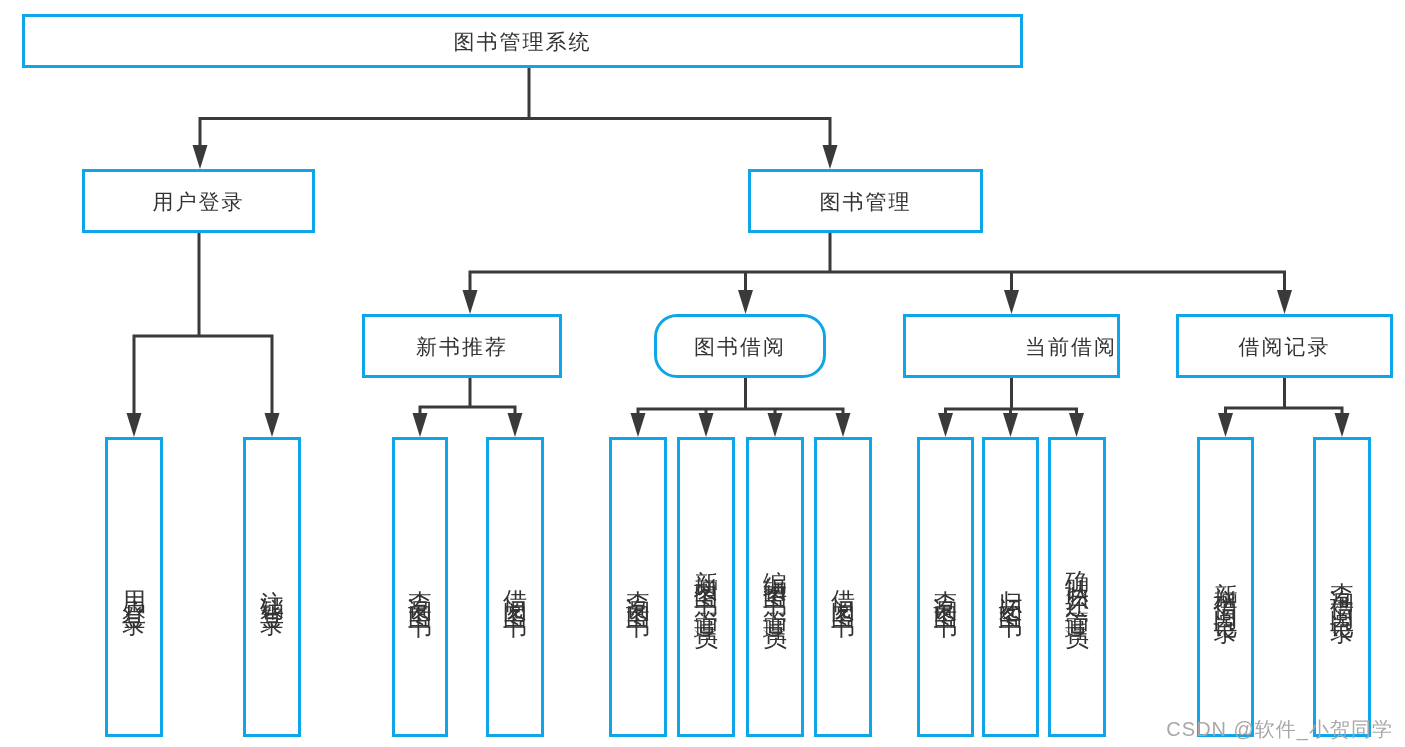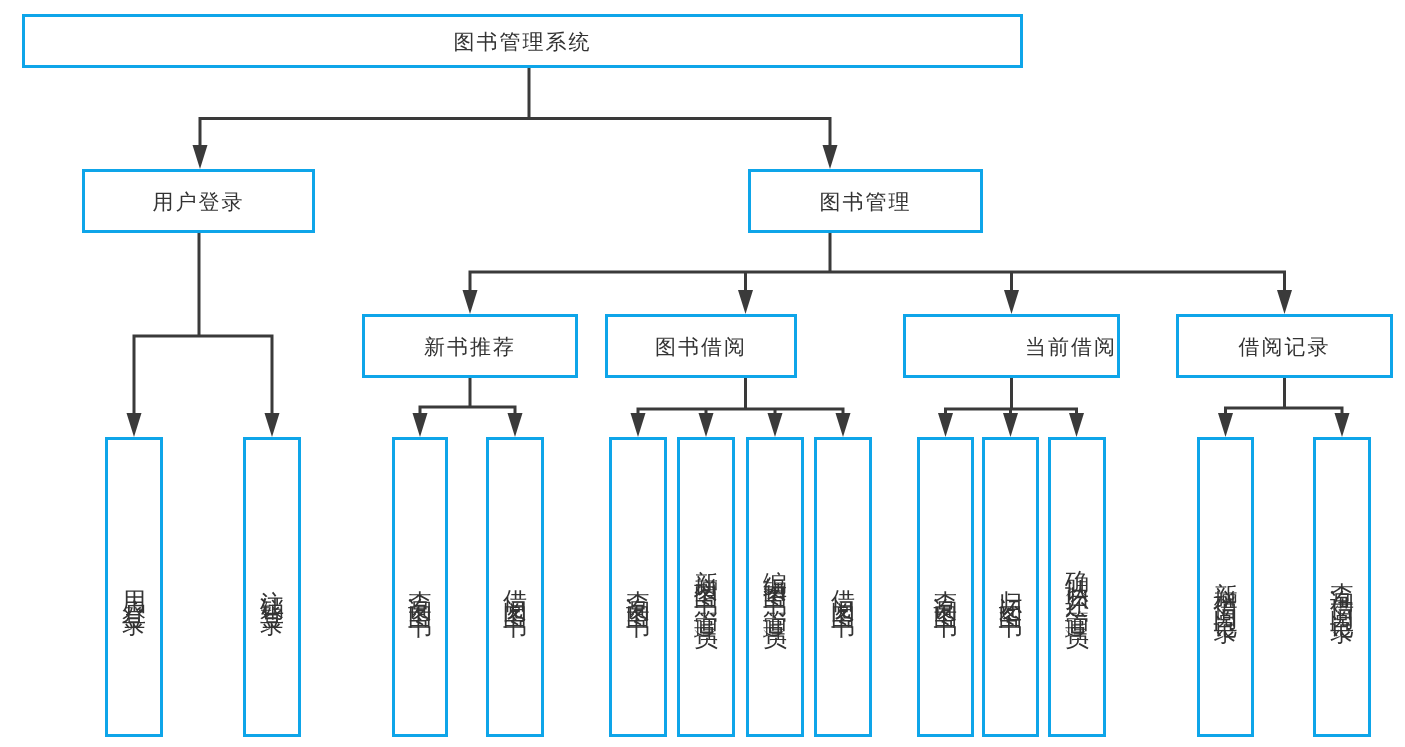--- a/index.html
+++ b/index.html
@@ -95,24 +95,24 @@
     <span class="hlabel">图书管理系统</span>
   </div>
 
   <div class="node" style="left:82px; top:169px; width:233px; height:64px;">
     <span class="hlabel">用户登录</span>
   </div>
   <div class="node" style="left:712px; top:169px; width:235px; height:64px;margin-left:36px;">
     <span class="hlabel">图书管理</span>
   </div>
 
-  <div class="node" style="left:362px; top:314px; width:216px; height:64px;">
+  <div class="node" style="left:362px; top:314px; width:200px; height:64px;">
     <span class="hlabel">新书推荐</span>
   </div>
-  <div class="node" style="left:605px; top:314px; width:192px; height:64px;">
+  <div class="node" style="left:654px; top:314px; width:172px; height:64px;border-radius:23px;">
     <span class="hlabel">图书借阅</span>
   </div>
   <div class="node" style="left:903px; top:314px; width:217px; height:64px;justify-content:flex-end;">
     <span class="hlabel">当前借阅</span>
   </div>
   <div class="node" style="left:1176px; top:314px; width:217px; height:64px;">
     <span class="hlabel">借阅记录</span>
   </div>
 
   <div class="node" style="left:105px; top:437px; width:58px; height:300px;">
@@ -152,13 +152,14 @@
     <span class="vlabel">确认归还（管理员）</span>
   </div>
 
   <div class="node" style="left:1197px; top:437px; width:57px; height:300px;">
     <span class="vlabel">新增借阅记录</span>
   </div>
   <div class="node" style="left:1313px; top:437px; width:58px; height:300px;">
     <span class="vlabel">查询借阅记录</span>
   </div>
 
+  <div class="watermark">CSDN @软件_小贺同学</div>
 </div>
 
 </body></html>

